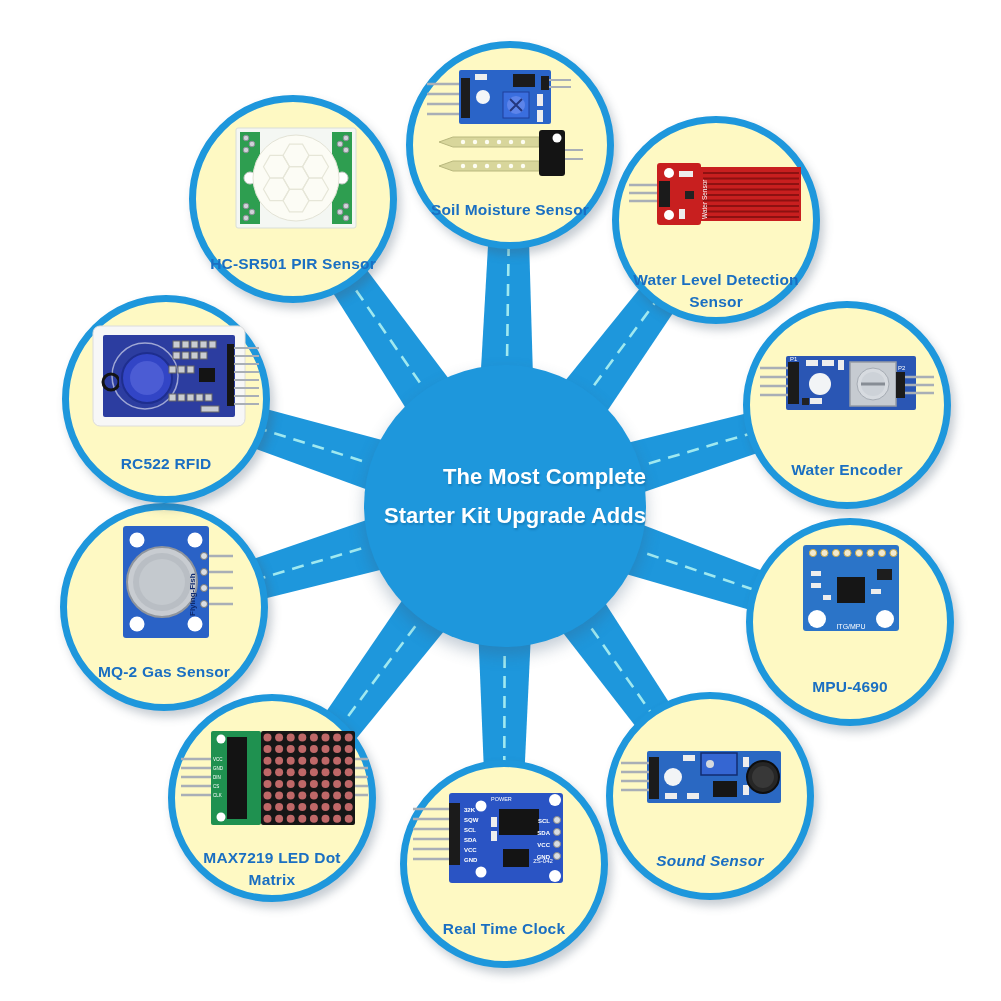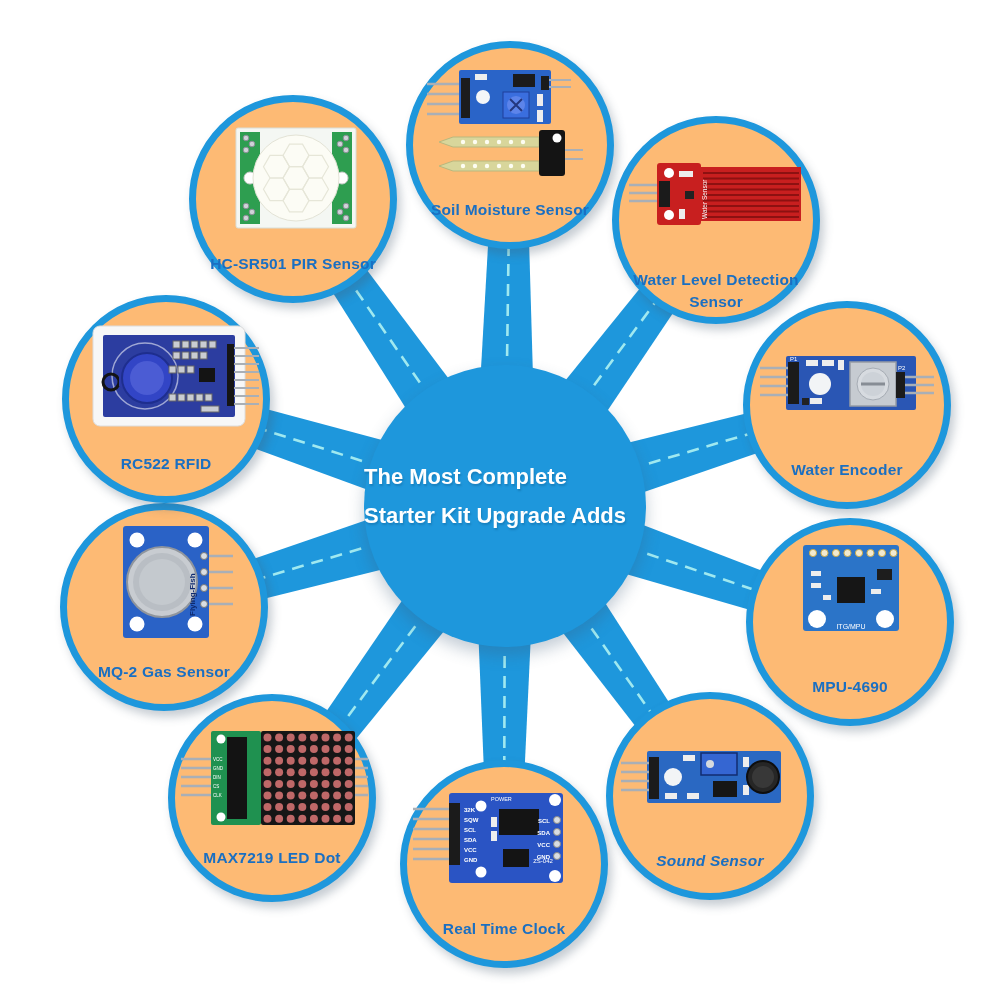--- a/index.html
+++ b/index.html
@@ -6,30 +6,30 @@
     --blue:#1E97DC;
     --dash:#A0E9F0;
     --label:#1A6FC2;
     --bg:#FFFFFF;
   }
   html,body{margin:0;padding:0;background:var(--bg);}
   #stage{position:relative;width:1001px;height:1001px;background:var(--bg);overflow:hidden;
          font-family:"Liberation Sans",sans-serif;}
   #rays-svg{position:absolute;left:0;top:0;width:1001px;height:1001px;z-index:1;}
   .sat{position:absolute;width:208px;height:208px;box-sizing:border-box;border-radius:50%;
-       background:#fdba74;border:7px solid var(--blue);z-index:2;
+       background:#fef9c3;border:7px solid var(--blue);z-index:2;
        box-shadow:4px 6px 10px rgba(70,90,110,.30);}
   .mod{position:absolute;top:6px;left:0;width:194px;height:140px;}
   .lbl{position:absolute;left:2px;right:2px;text-align:center;font-weight:bold;
        font-size:15.5px;color:var(--label);letter-spacing:.2px;}
   .lbl.one{top:153px;}
   .lbl.two{top:146px;line-height:22px;}
   #center-circle{position:absolute;left:364px;top:365px;width:282px;height:282px;border-radius:50%;
        background:var(--blue);z-index:2;display:flex;flex-direction:column;justify-content:center;
-       align-items:flex-start;padding-bottom:20px;box-sizing:border-box;
+       align-items:flex-end;padding-bottom:20px;box-sizing:border-box;
        box-shadow:0 8px 16px rgba(60,90,120,.30);}
   #center-circle .cline{color:#fff;font-weight:bold;font-size:22px;line-height:39px;white-space:nowrap;
        text-shadow:1px 2px 2px rgba(0,60,100,.25);}
   svg text{font-family:"Liberation Sans",sans-serif;}
   .pin{stroke:#a9afb6;stroke-width:2.5;}
   .pinthin{stroke:#a9afb6;stroke-width:2.2;}
   .comp{fill:#ededed;}
 </style>
 </head>
 <body>
@@ -308,20 +308,21 @@
           <circle cx="173.7" cy="65.3" r="4" fill="#BF6868"></circle>
           <circle cx="173.7" cy="76.9" r="4" fill="#BF6868"></circle>
           <circle cx="173.7" cy="88.5" r="4" fill="#BF6868"></circle>
           <circle cx="173.7" cy="100.1" r="4" fill="#BF6868"></circle>
           <circle cx="173.7" cy="111.7" r="4" fill="#BF6868"></circle>
         </g>
       <path class="pin" d="M180 52 H193 M180 61 H193 M180 70 H193 M180 79 H193 M180 88 H193"></path>
     </svg>
     <div class="lbl two">
       <div>MAX7219 LED Dot</div>
+      <div>Matrix</div>
     </div>
   </div>
 
   <div class="sat" style="left: 60px; top: 503px;">
     <svg class="mod" viewBox="0 0 194 140">
       <rect x="56" y="10" width="86" height="112" fill="#2a62c6" rx="3"></rect>
       <circle cx="70" cy="24" r="7.5" fill="#fff"></circle>
       <circle cx="128" cy="24" r="7.5" fill="#fff"></circle>
       <circle cx="70" cy="108" r="7.5" fill="#fff"></circle>
       <circle cx="128" cy="108" r="7.5" fill="#fff"></circle>

